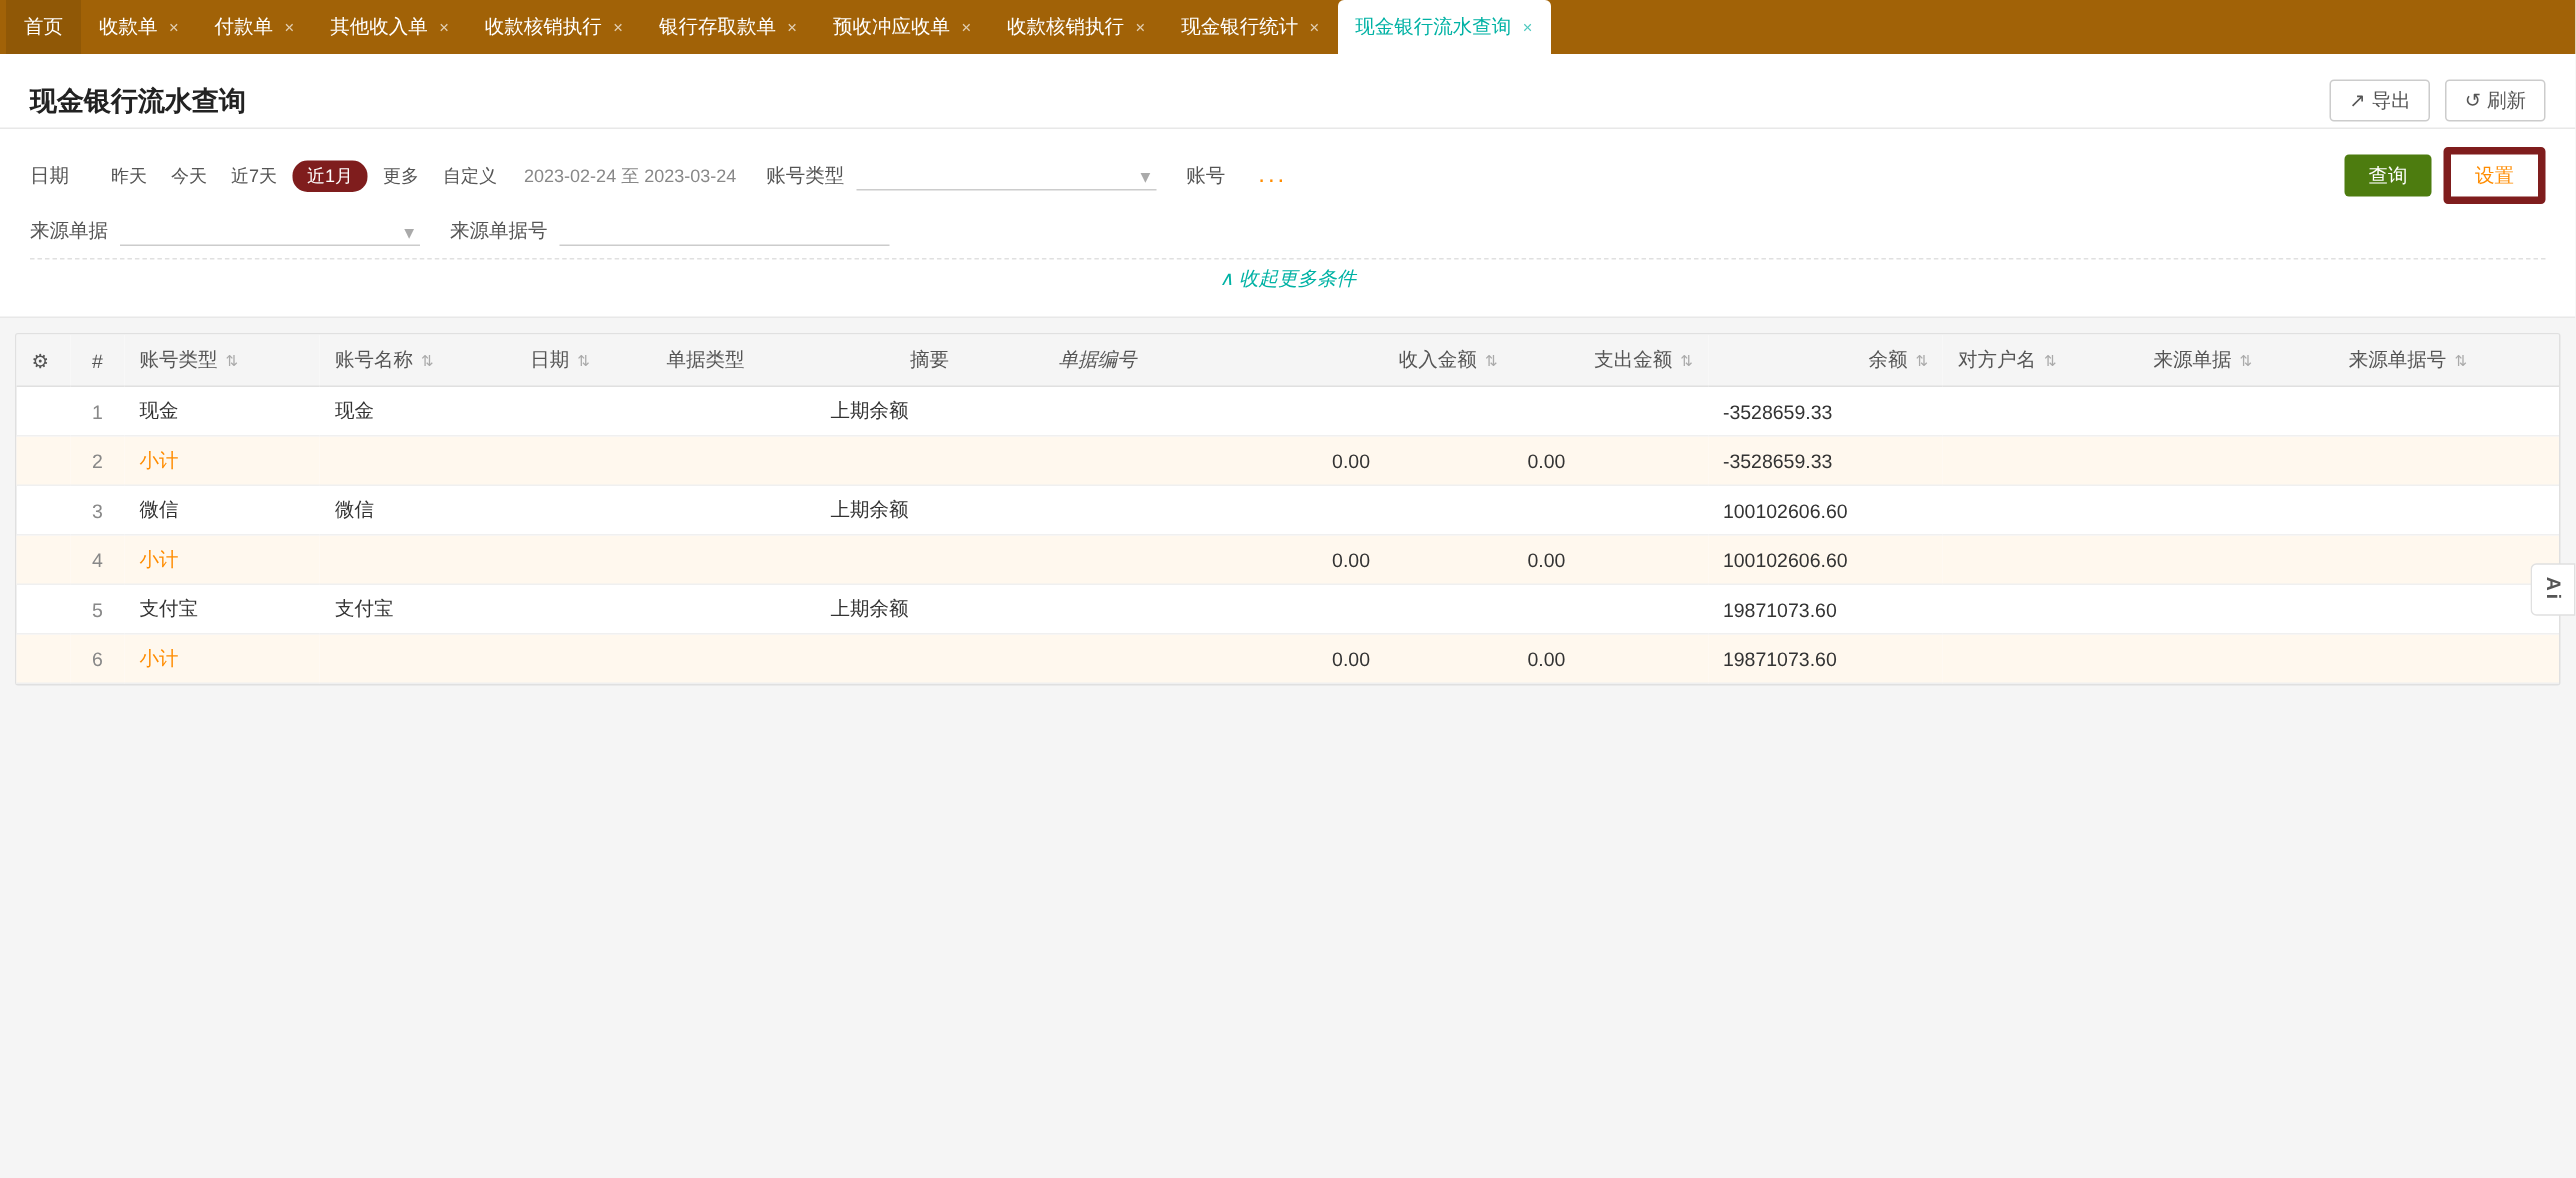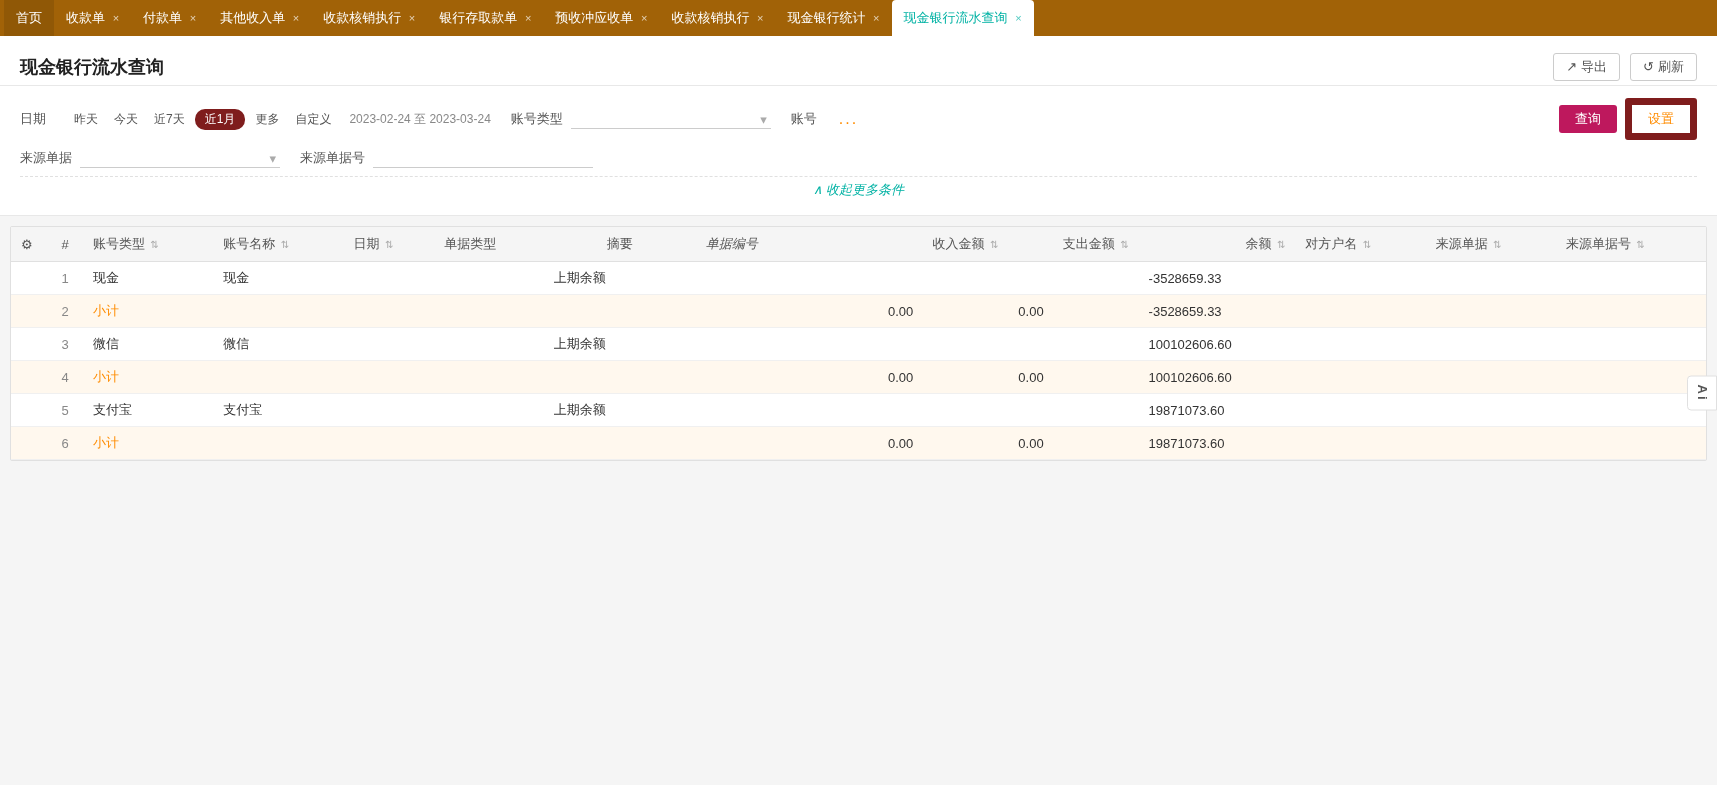--- a/index.html
+++ b/index.html
@@ -62,32 +62,32 @@
       color: #555;
       padding: 4px 12px;
       border-radius: 3px;
       cursor: pointer;
       font-size: 12px;
       display: flex;
       align-items: center;
       gap: 4px;
     }
     .btn-primary {
-      background: #be185d;
+      background: #4d7c0f;
       color: #fff;
       border: none;
       padding: 5px 16px;
       border-radius: 3px;
       cursor: pointer;
       font-size: 13px;
     }
     .btn-default {
       background: #fff;
       color: #ff8c00;
-      border: 7px solid #7f1d1d;
+      border: 5px solid #7f1d1d;
       padding: 5px 16px;
       border-radius: 3px;
       cursor: pointer;
       font-size: 13px;
     }
 
     
     .filter-area {
       background: #fff;
       padding: 12px 20px;

